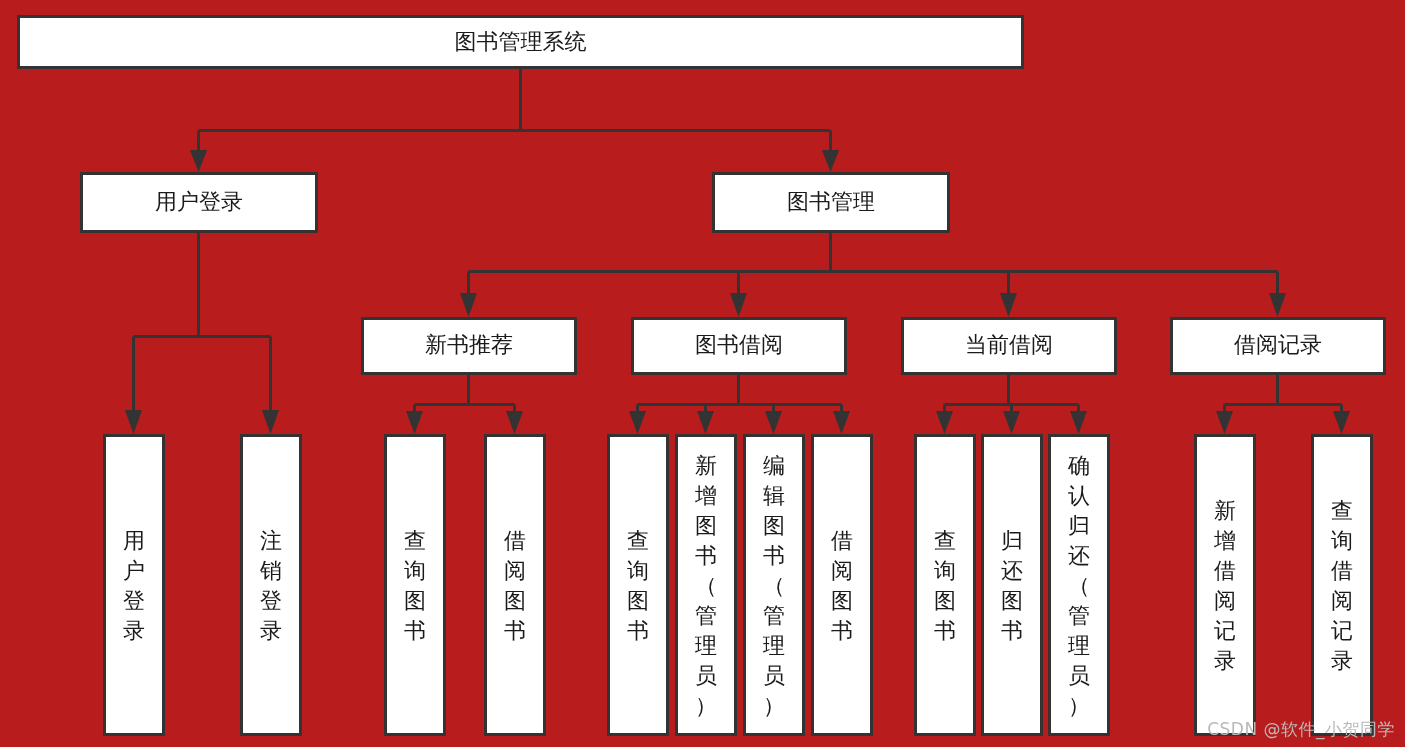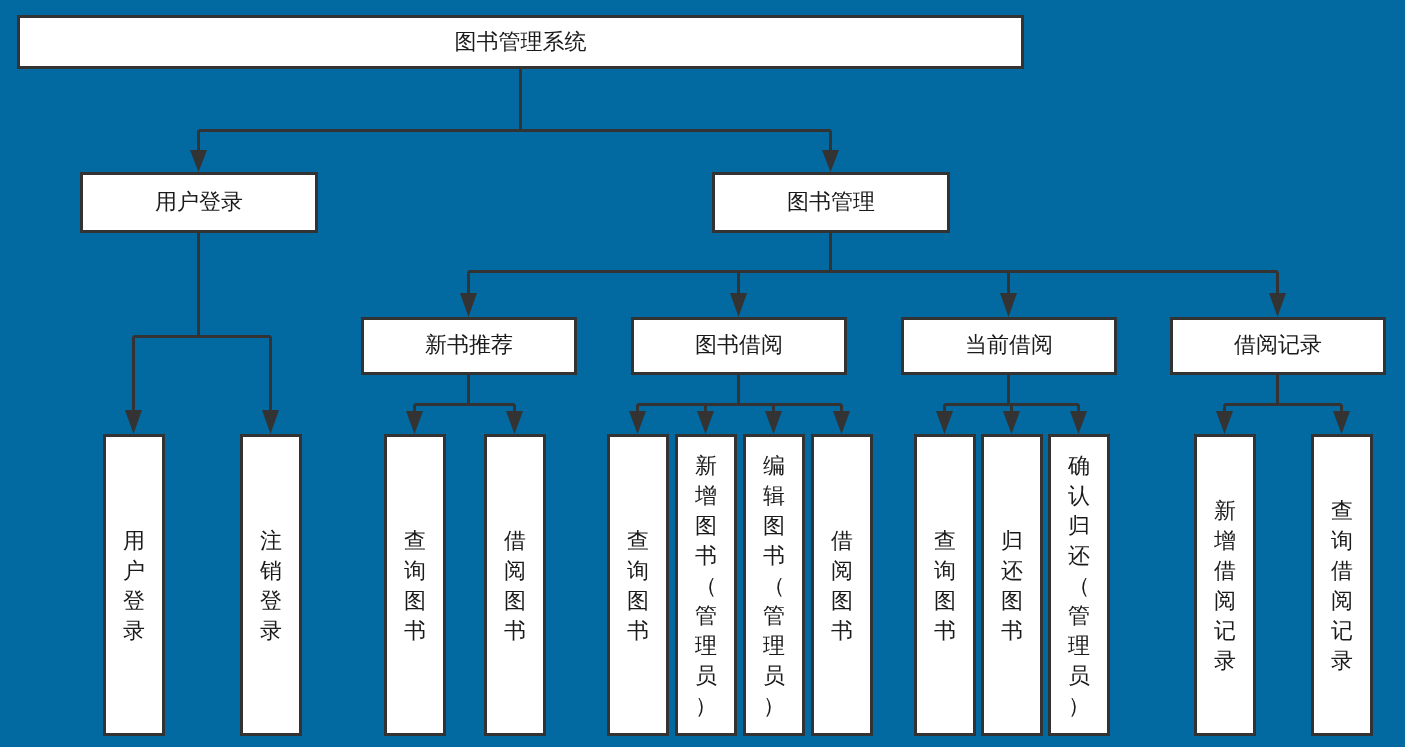--- a/index.html
+++ b/index.html
@@ -10,21 +10,21 @@
   body {
     width: 1405px;
     height: 747px;
     font-family: "DejaVu Sans", "Liberation Sans", sans-serif;
     overflow: hidden;
   }
   #diagram-root {
     position: relative;
     width: 1405px;
     height: 747px;
-    background: #0369a1;
+    background: #b91c1c;
   }
   svg#flow-svg {
     position: absolute;
     left: 0;
     top: 0;
     width: 1405px;
     height: 747px;
   }
   .node-box {
     fill: #ffffff;
@@ -220,14 +220,15 @@
       <rect class="node-box" x="1195.5" y="435.5" width="59" height="299"></rect>
       <text class="node-label-v" x="1225" y="0"><tspan x="1225" y="518.4">新</tspan><tspan x="1225" y="548.4">增</tspan><tspan x="1225" y="578.4">借</tspan><tspan x="1225" y="608.4">阅</tspan><tspan x="1225" y="638.4">记</tspan><tspan x="1225" y="668.4">录</tspan></text>
     </g>
     <g>
       <rect class="node-box" x="1312.5" y="435.5" width="59" height="299"></rect>
       <text class="node-label-v" x="1342" y="0"><tspan x="1342" y="518.4">查</tspan><tspan x="1342" y="548.4">询</tspan><tspan x="1342" y="578.4">借</tspan><tspan x="1342" y="608.4">阅</tspan><tspan x="1342" y="638.4">记</tspan><tspan x="1342" y="668.4">录</tspan></text>
     </g>
 
   </svg>
 
+  <div class="watermark">CSDN @软件_小贺同学</div>
 
 </div>
 
 </body></html>

